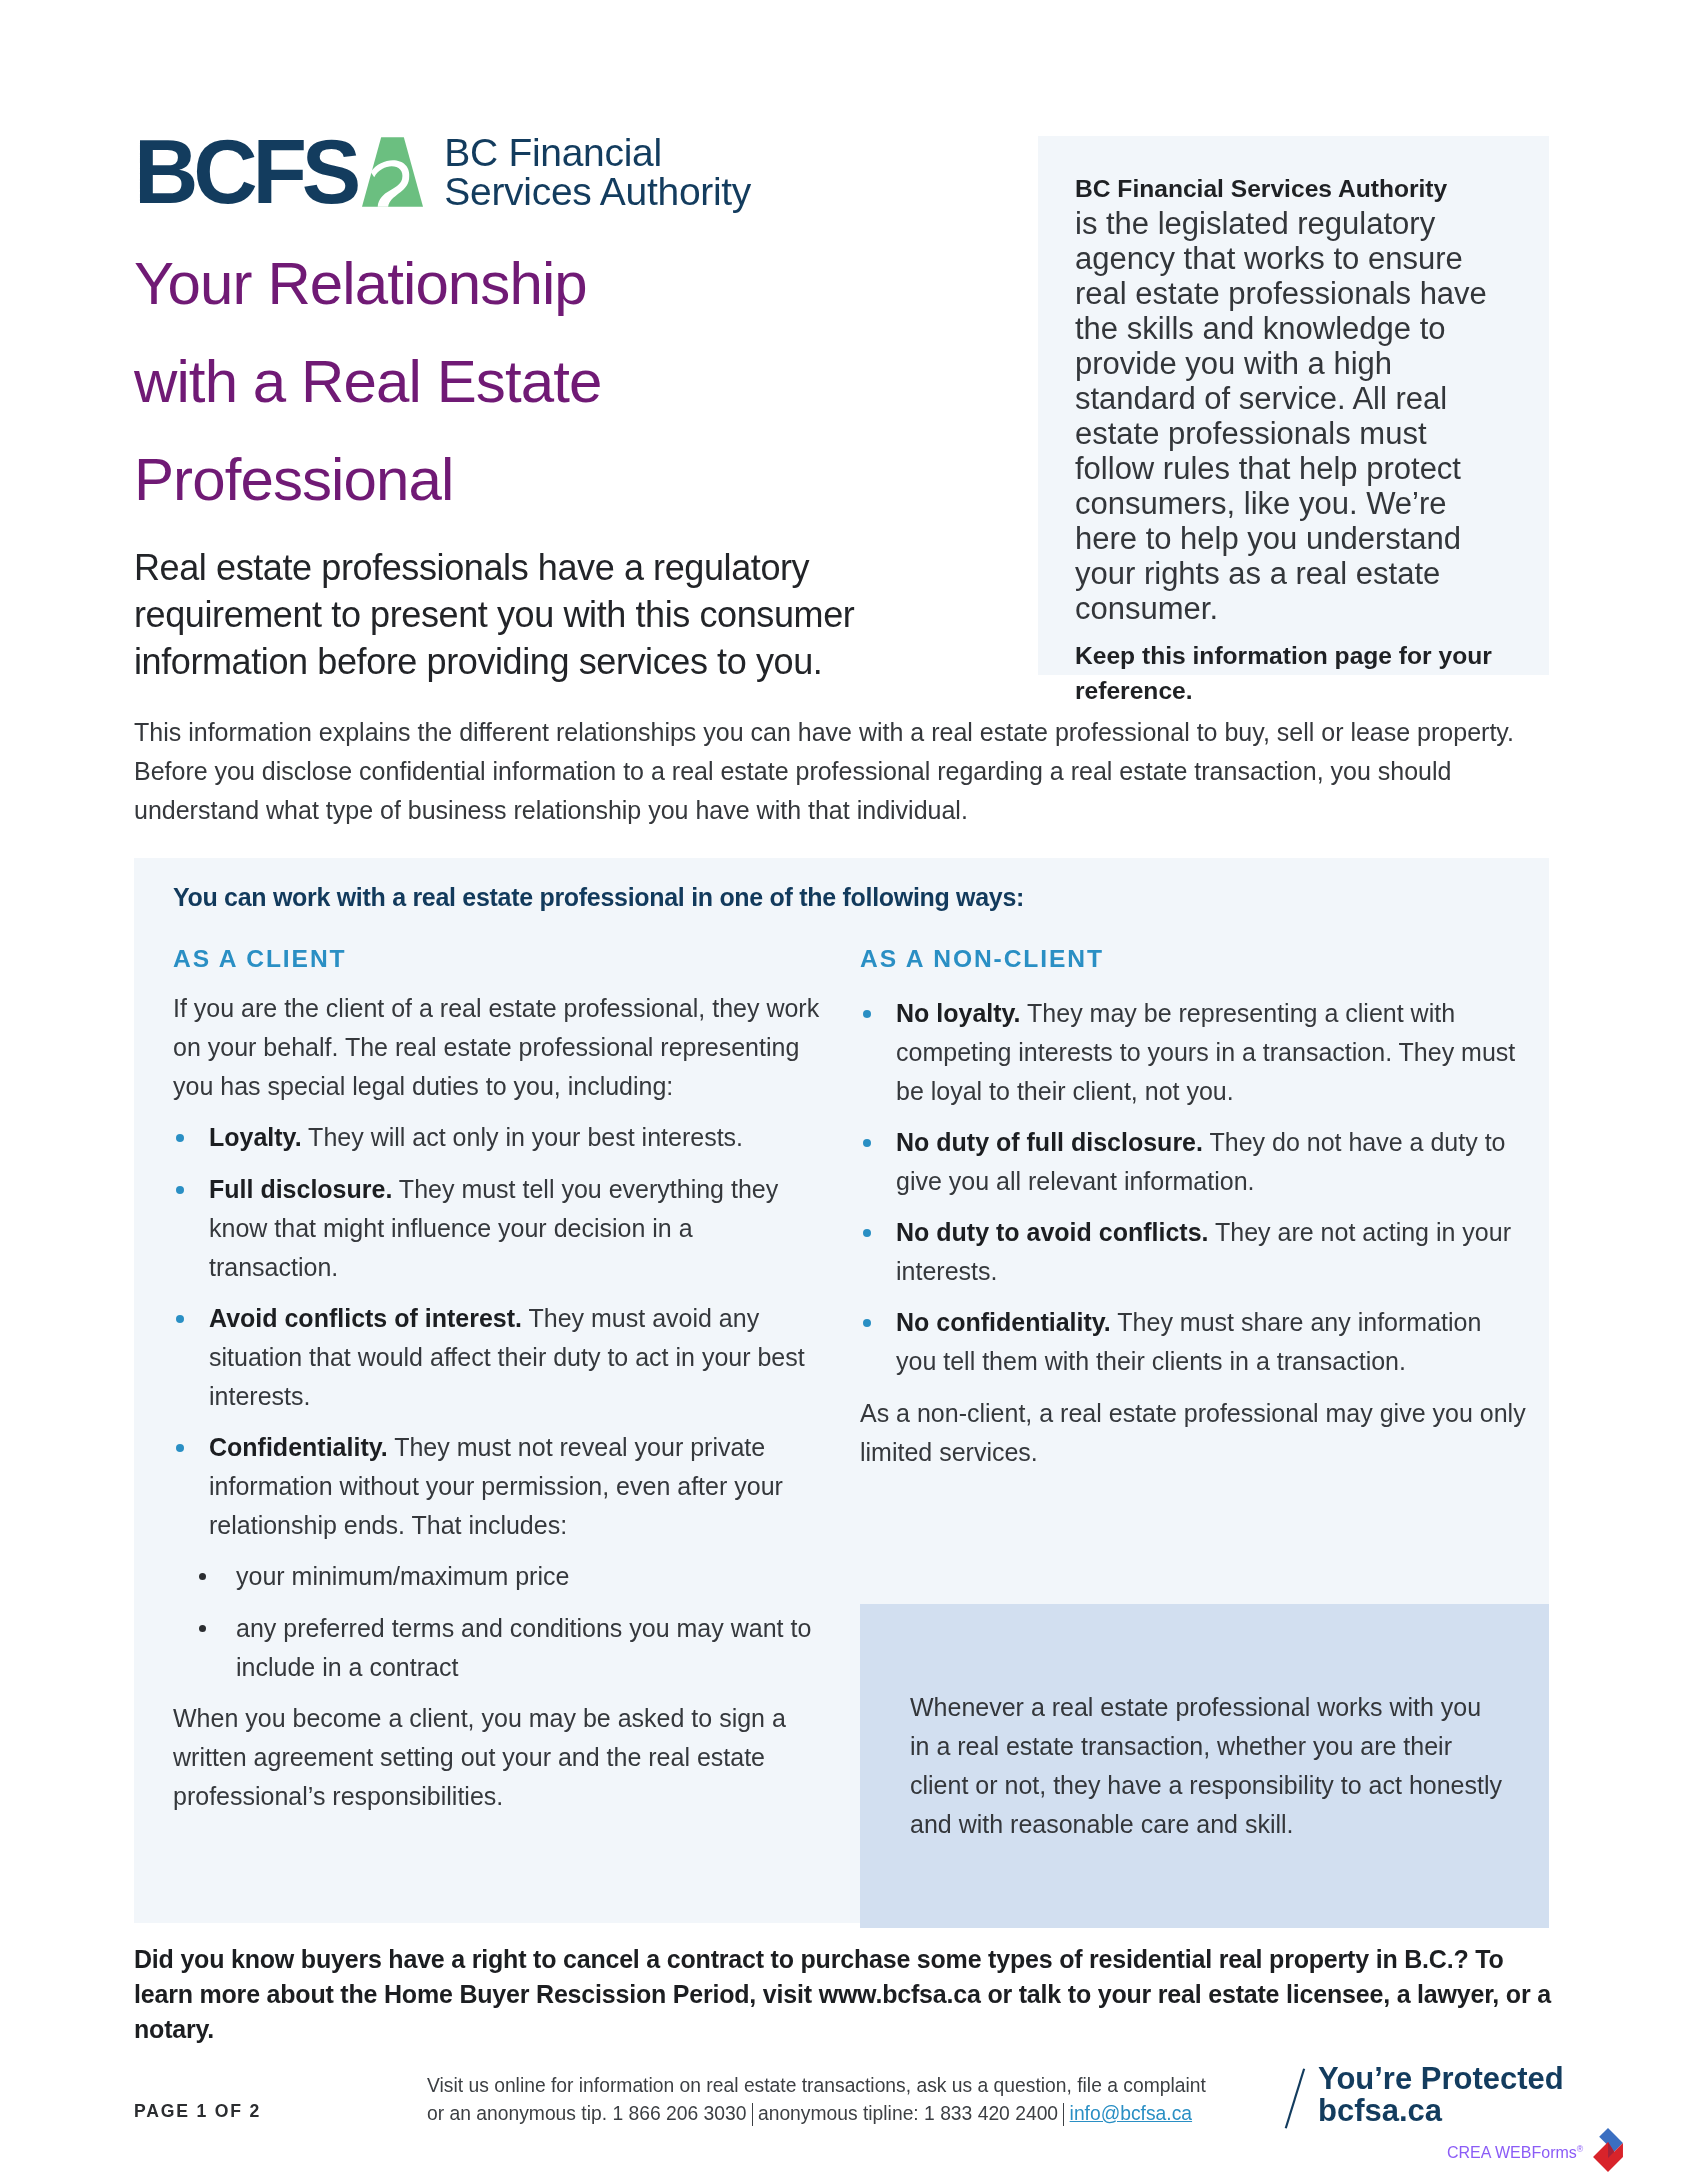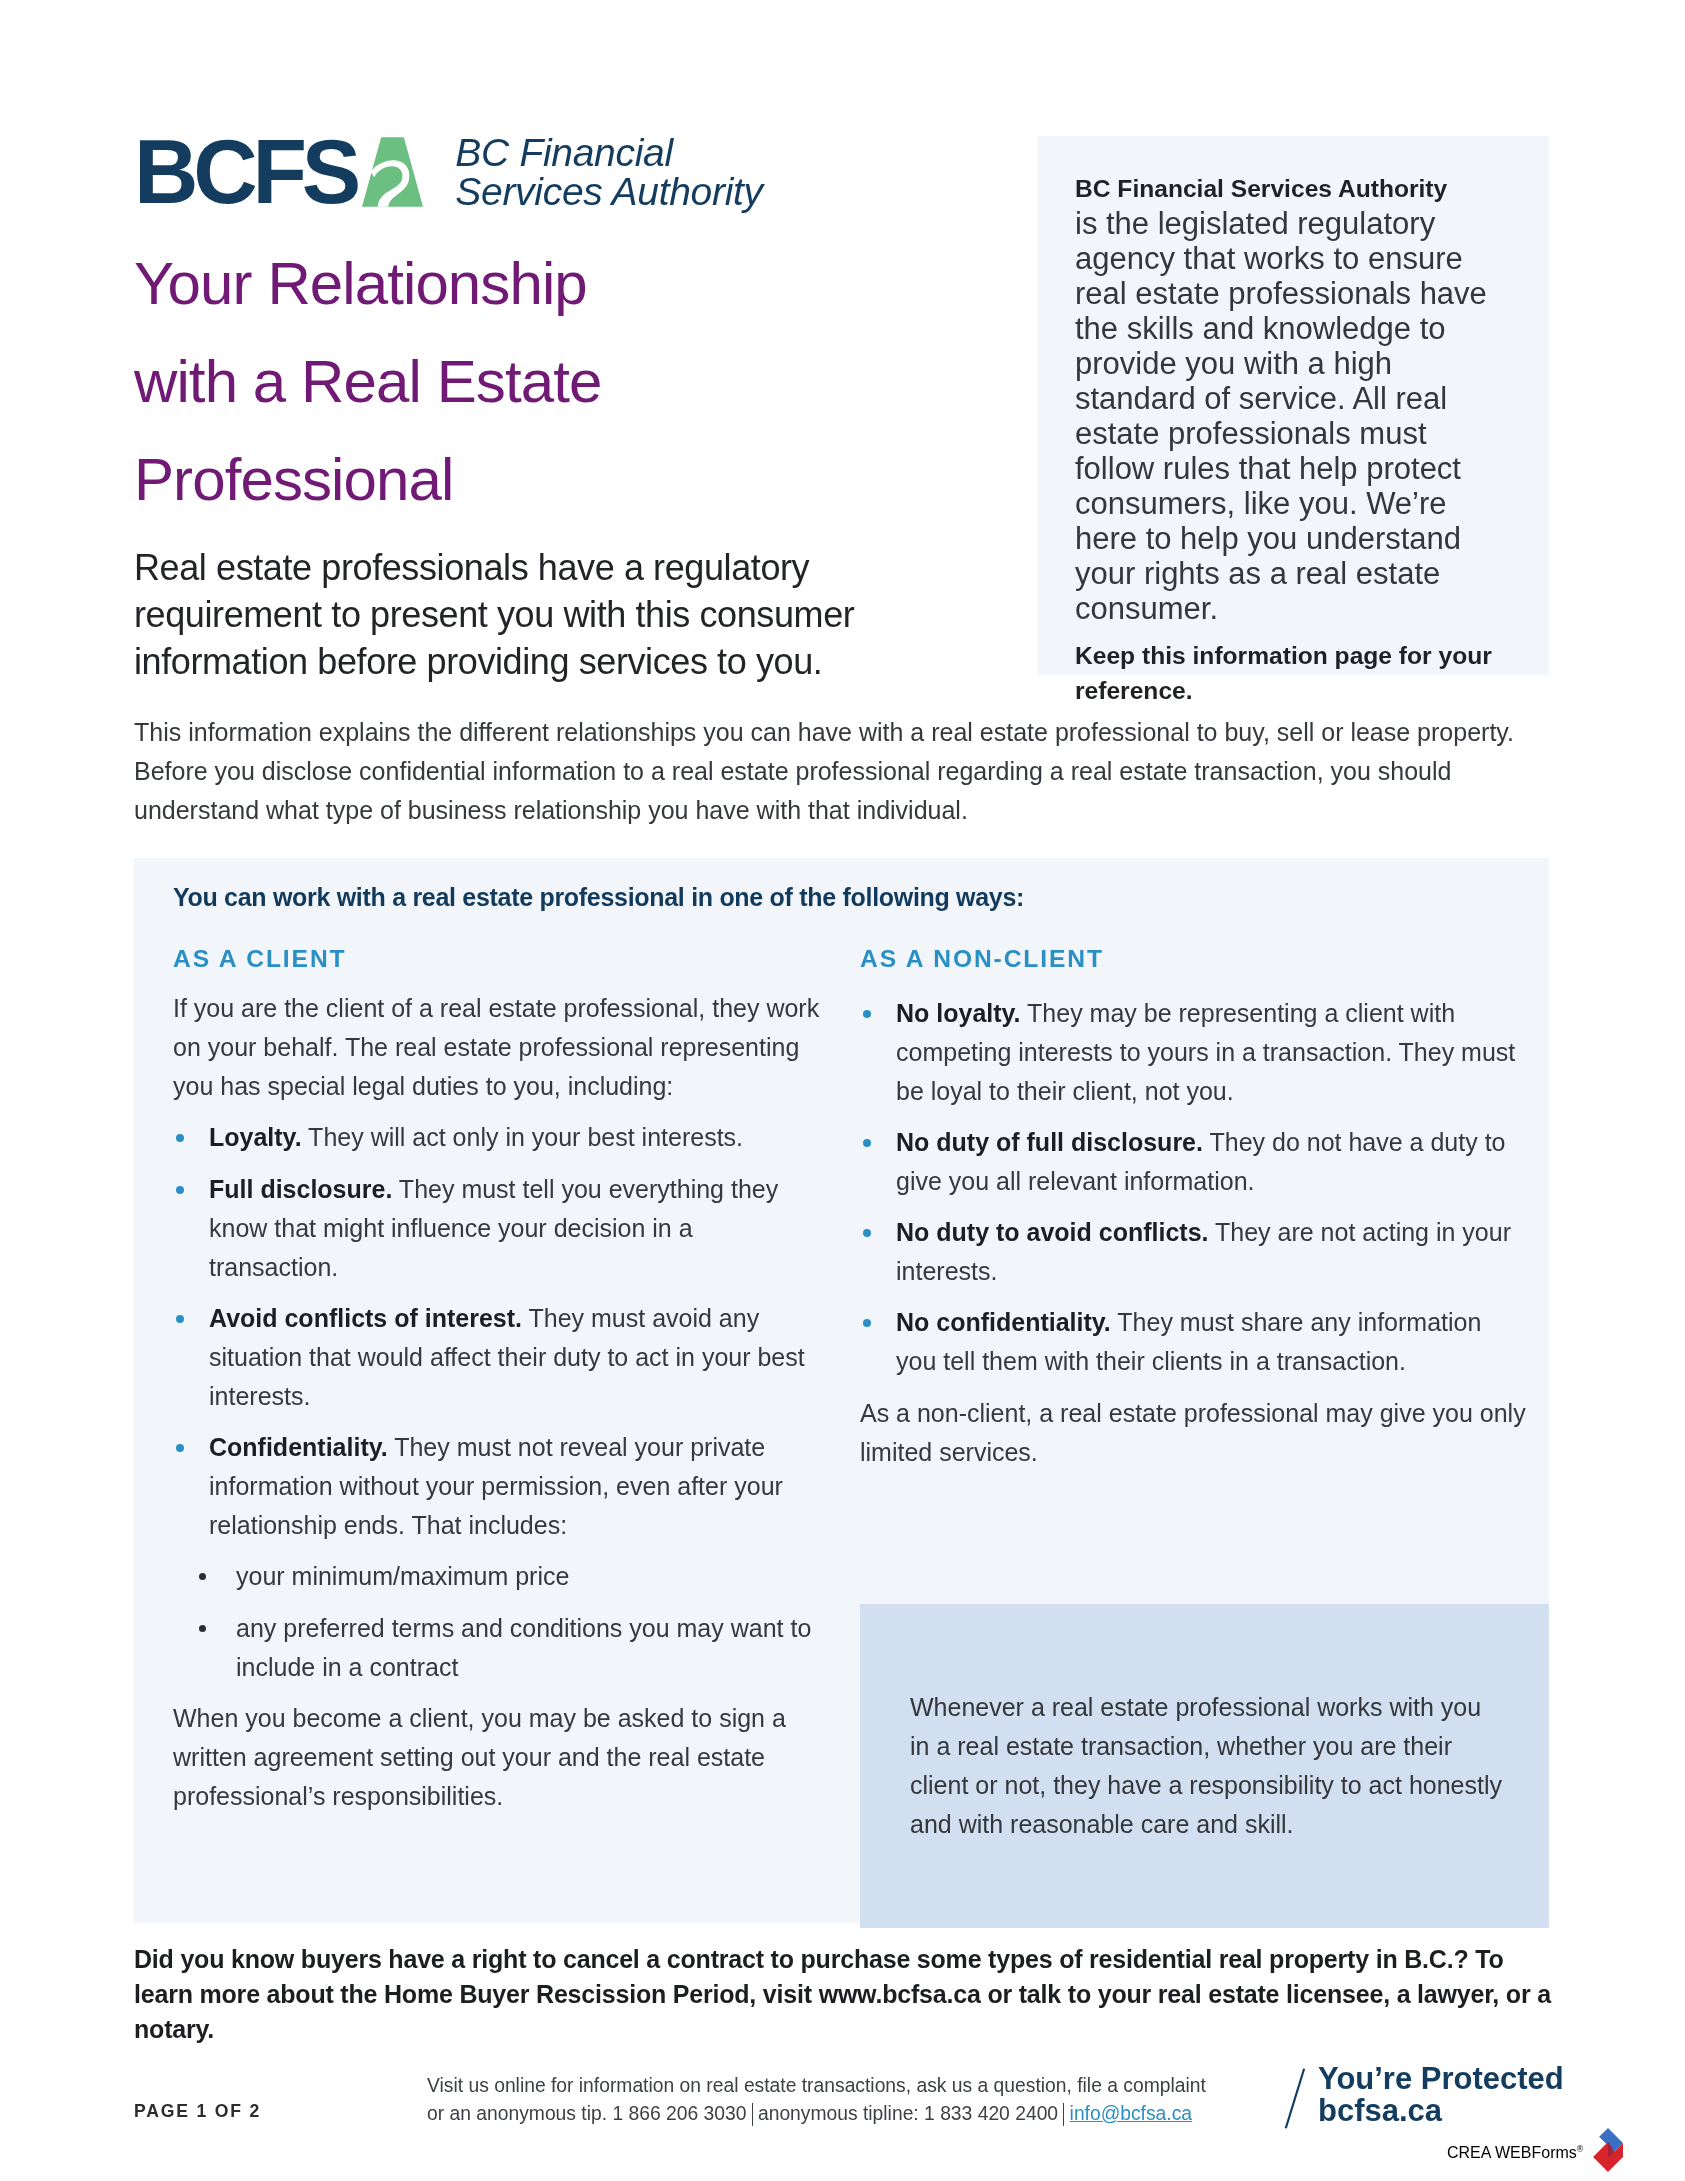--- a/index.html
+++ b/index.html
@@ -6,21 +6,21 @@
   html, body { width: 1685px; height: 2181px; background: #ffffff; overflow: hidden; }
   body { position: relative; font-family: "Liberation Sans", "DejaVu Sans", sans-serif; color: #2b2d30; }
 
   .abs { position: absolute; }
 
   
   .logo { left: 134px; top: 132px; height: 79px; display: flex; align-items: center; }
   .logo-mark { display: flex; align-items: center; height: 70px; }
   .logo-letters { font-family: "Liberation Sans", sans-serif; font-weight: 700; font-size: 91px; letter-spacing: -5.3px; color: #133c5e; line-height: 70px; transform: scaleX(0.98); transform-origin: left; }
   .logo-a { width: 61px; height: 70px; margin-left: 1.8px; }
-  .logo-name { margin-left: 32px; color: #133c5e; font-size: 39px; line-height: 39px; font-weight: 400; letter-spacing: -0.3px; font-style: italic; }
+  .logo-name { margin-left: 21px; color: #133c5e; font-size: 39px; line-height: 39px; font-weight: 400; letter-spacing: -0.3px; }
 
   
   .title { left: 134px; top: 235px; width: 790px; color: #701a75; font-weight: 400; font-size: 60px; line-height: 98px; letter-spacing: -0.9px; }
 
   .subtitle { left: 134px; top: 544px; width: 825px; color: #222428; font-size: 36px; line-height: 47px; letter-spacing: -0.4px; }
 
   
   .sidebox { left: 1038px; top: 136px; width: 511px; height: 539px; background: #f2f6fa; padding: 35px 37px 0 37px; }
   .sidebox .org { font-weight: 700; font-size: 24.6px; line-height: 35px; color: #1f2124; }
   .sidebox .desc { font-size: 31px; line-height: 35px; color: #33363a; }
@@ -49,21 +49,21 @@
 
   .notice { left: 134px; top: 1942px; width: 1422px; font-weight: 700; font-size: 25px; line-height: 35px; color: #1c1e21; letter-spacing: -0.2px; }
 
   .page-num { left: 134px; top: 2101px; font-weight: 700; font-size: 17.6px; letter-spacing: 1.8px; color: #2b2d30; }
   .contact { left: 427px; top: 2072px; width: 843px; font-size: 19.3px; line-height: 28px; color: #3c3f43; }
   .contact .sep { display: inline-block; width: 0.9px; height: 23px; background: #3c3f43; vertical-align: middle; margin: 0 5.3px; }
   .contact a { color: #2a8fc4; text-decoration: underline; }
 
   .protect-slash { left: 1283px; top: 2067px; width: 23px; height: 63px; }
   .protect { left: 1318px; top: 2063px; color: #133c5e; font-weight: 700; font-size: 31px; line-height: 32px; }
-  .crea { left: 1447px; top: 2144px; font-size: 16px; color: #000000; }
+  .crea { left: 1447px; top: 2144px; font-size: 16px; color: #8b5cf6; }
   .crea sup { font-size: 8.8px; }
   .crea-logo { left: 1593px; top: 2128px; width: 30px; height: 44px; }
 </style>
 </head>
 <body>
 
 <div class="abs logo">
   <div class="logo-mark">
     <span class="logo-letters">BCFS</span>
     <svg class="logo-a" viewBox="0 0 70 80">

